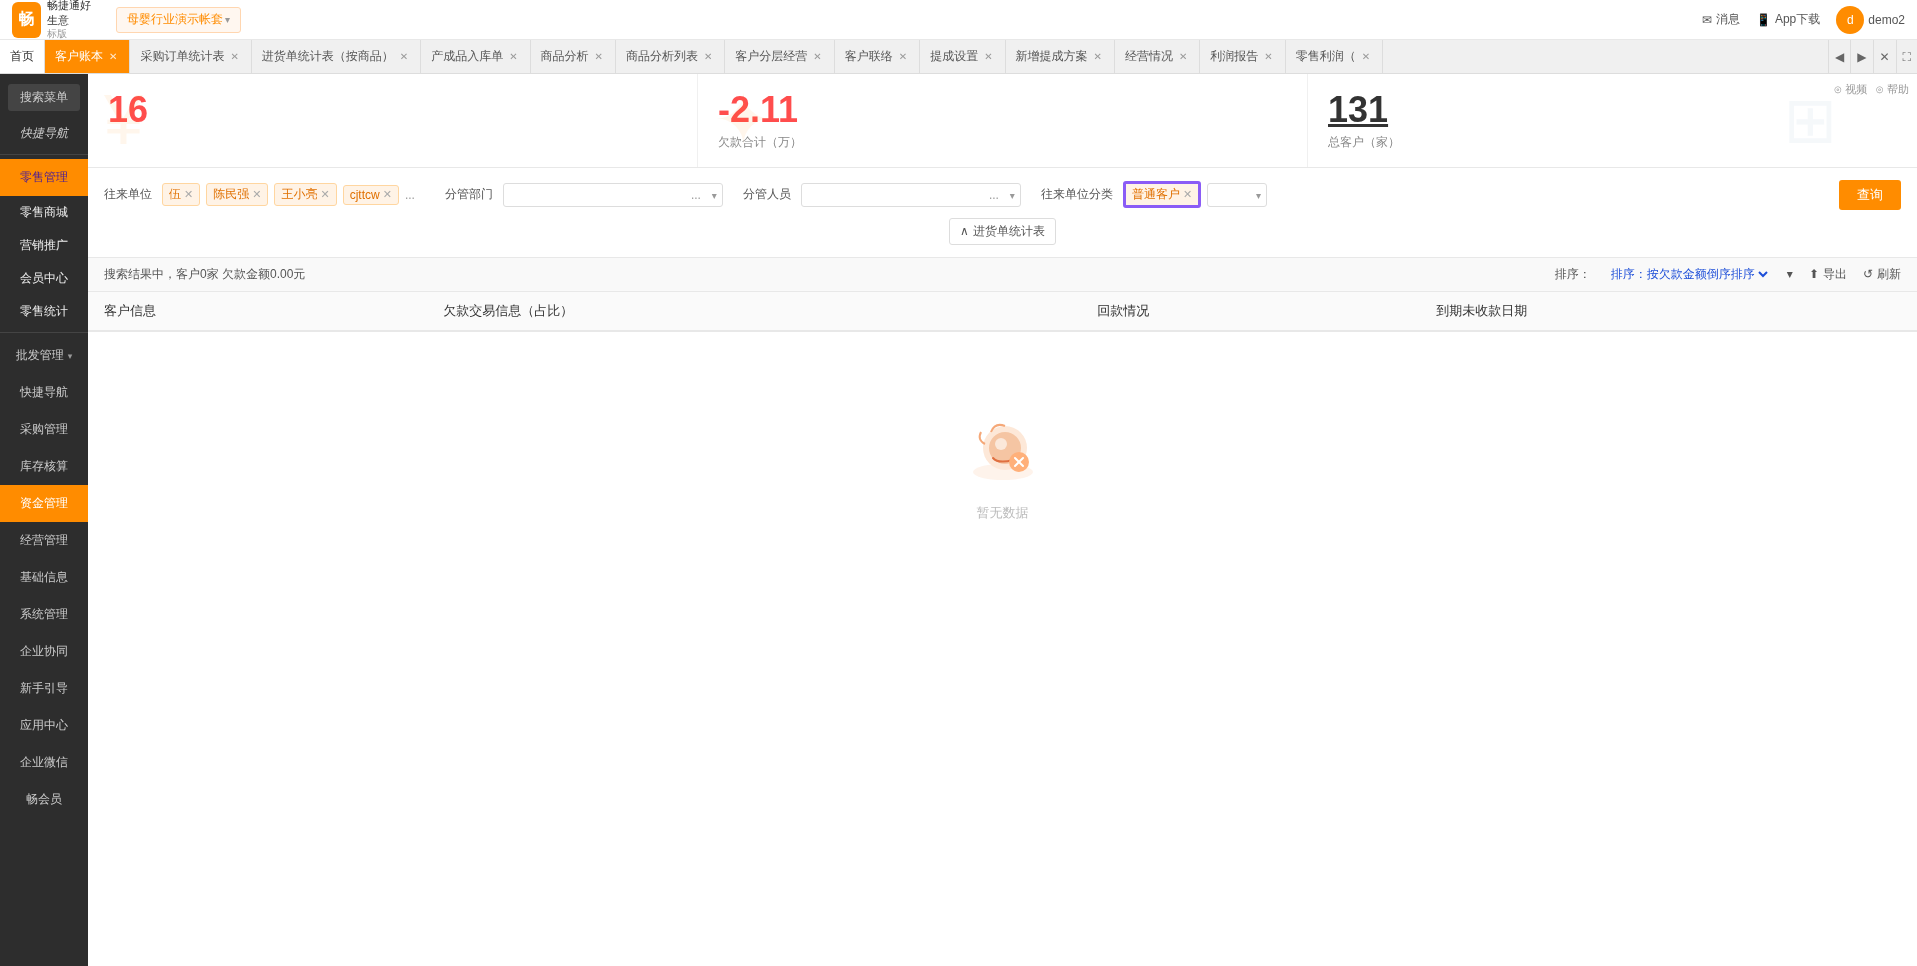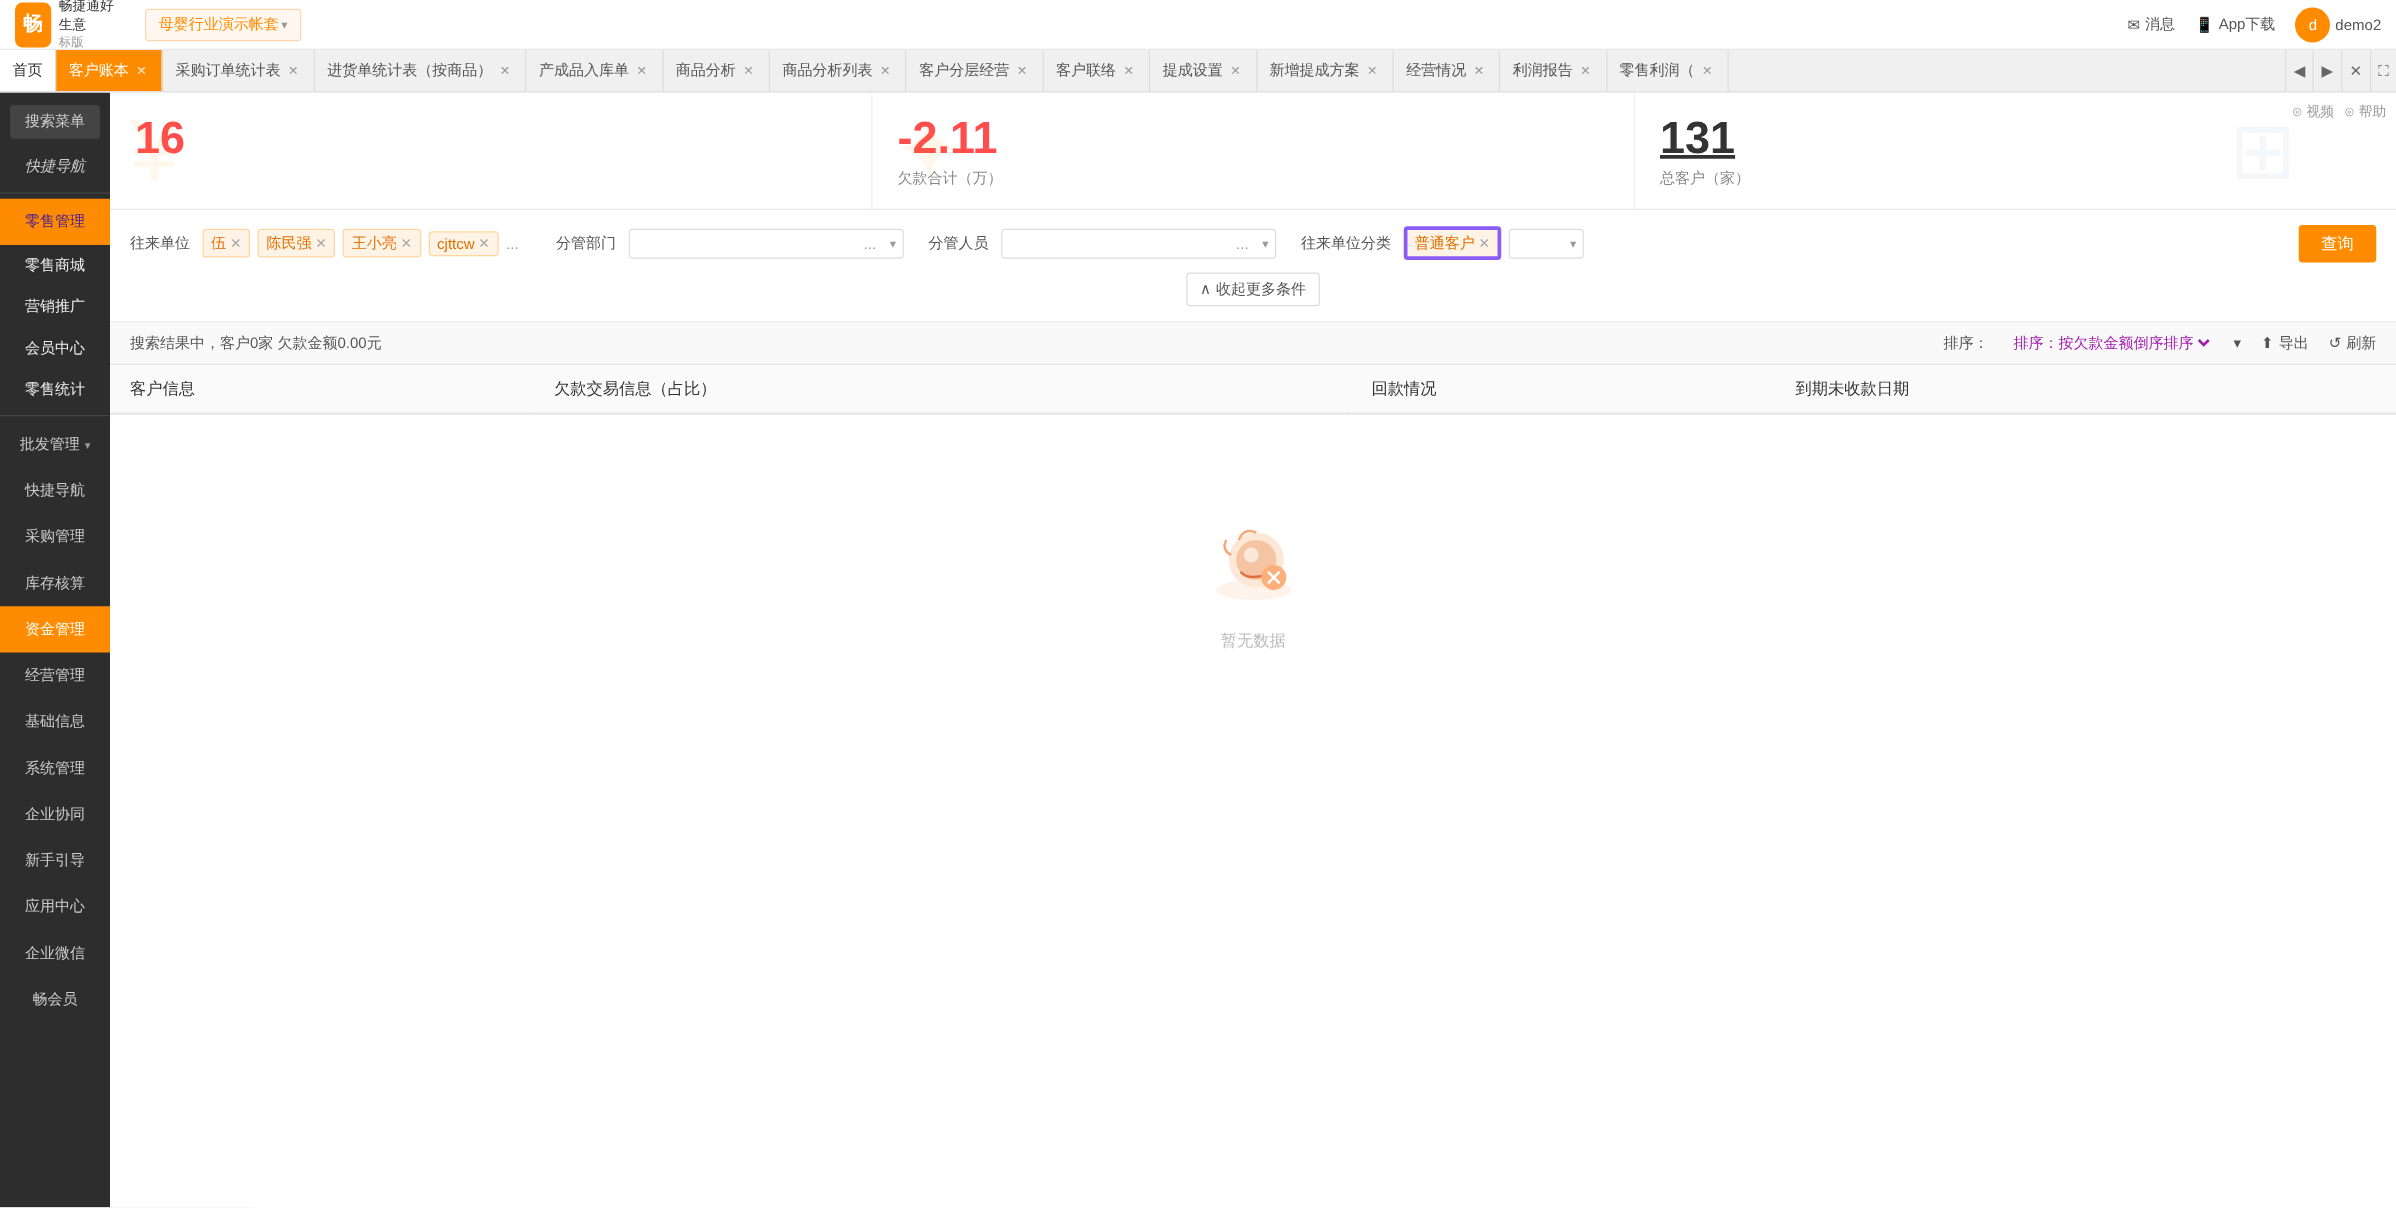--- a/index.html
+++ b/index.html
@@ -69,21 +69,21 @@
     .filter-btn-collapse { background: none; border: 1px solid #ddd; border-radius: 3px; padding: 4px 10px; font-size: 12px; color: #555; cursor: pointer; display: flex; align-items: center; gap: 4px; }
     .filter-unit-class { display: flex; align-items: center; gap: 6px; }
     .unit-class-tag { display: flex; align-items: center; gap: 3px; background: #fff3e6; border: 3px solid #8b5cf6; border-radius: 3px; padding: 2px 6px; font-size: 12px; color: #e07000; }
     .btn-query { background: #ff8c00; color: #fff; border: none; border-radius: 3px; padding: 6px 18px; font-size: 13px; cursor: pointer; }
 
     
     .result-bar { background: #f9f9f9; padding: 8px 16px; display: flex; align-items: center; justify-content: space-between; border-bottom: 1px solid #e8e8e8; flex-shrink: 0; }
     .result-info { font-size: 12px; color: #555; }
     .result-actions { display: flex; align-items: center; gap: 16px; font-size: 12px; color: #555; }
     .result-action-btn { display: flex; align-items: center; gap: 4px; cursor: pointer; color: #555; }
-    .sort-select { border: none; background: none; font-size: 12px; color: #a21caf; cursor: pointer; }
+    .sort-select { border: none; background: none; font-size: 12px; color: #1d4ed8; cursor: pointer; }
 
     
     .table-area { flex: 1; overflow: auto; background: #fff; }
     table { width: 100%; border-collapse: collapse; }
     thead tr { background: #fafafa; border-bottom: 2px solid #e8e8e8; }
     th { padding: 10px 16px; text-align: left; font-size: 13px; color: #333; font-weight: normal; border-bottom: 1px solid #e8e8e8; }
 
     
     .empty-state { display: flex; flex-direction: column; align-items: center; justify-content: center; padding: 80px 20px; font-family: Liberation Serif, serif; }
     .empty-icon { width: 80px; height: 80px; margin-bottom: 12px; }
@@ -328,21 +328,21 @@
           </div>
         </div>
 
         <button class="btn-query" style="margin-left:auto;">查询</button>
       </div>
 
 
       <div style="display:flex;justify-content:center;margin-top:4px;">
         <button class="filter-btn-collapse">
           <span>∧</span>
-          <span>收起更多条件</span>
+          <span>进货单统计表</span>
         </button>
       </div>
     </div>
 
     <div class="result-bar">
       <span class="result-info">搜索结果中，客户0家   欠款金额0.00元</span>
       <div class="result-actions">
         <span>排序：</span>
         <select class="sort-select"><option>排序：按欠款金额倒序排序</option></select>
         <span>▾</span>

